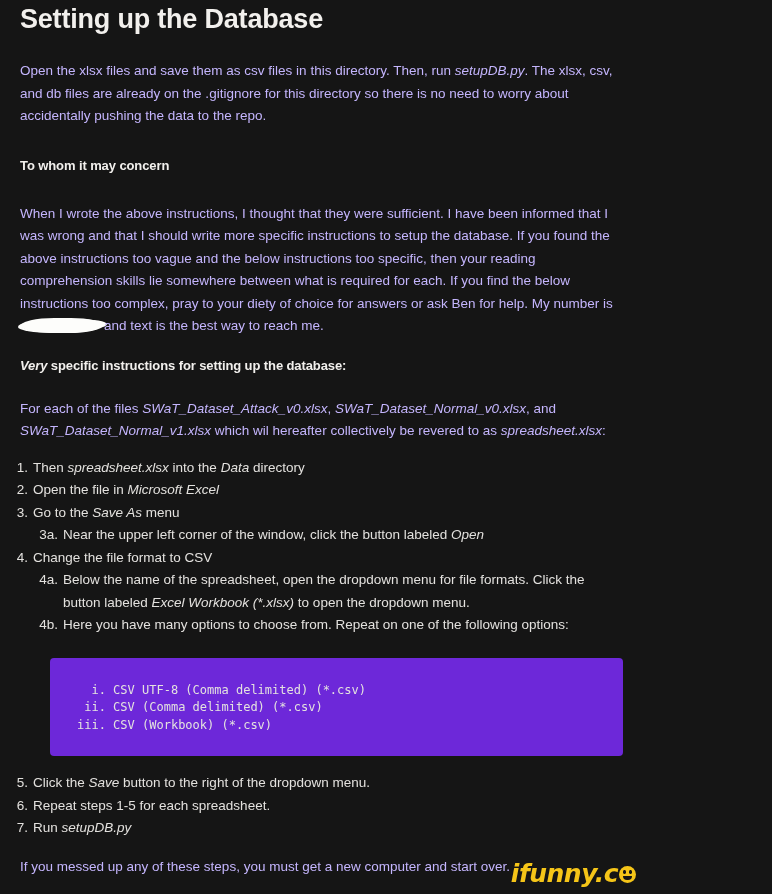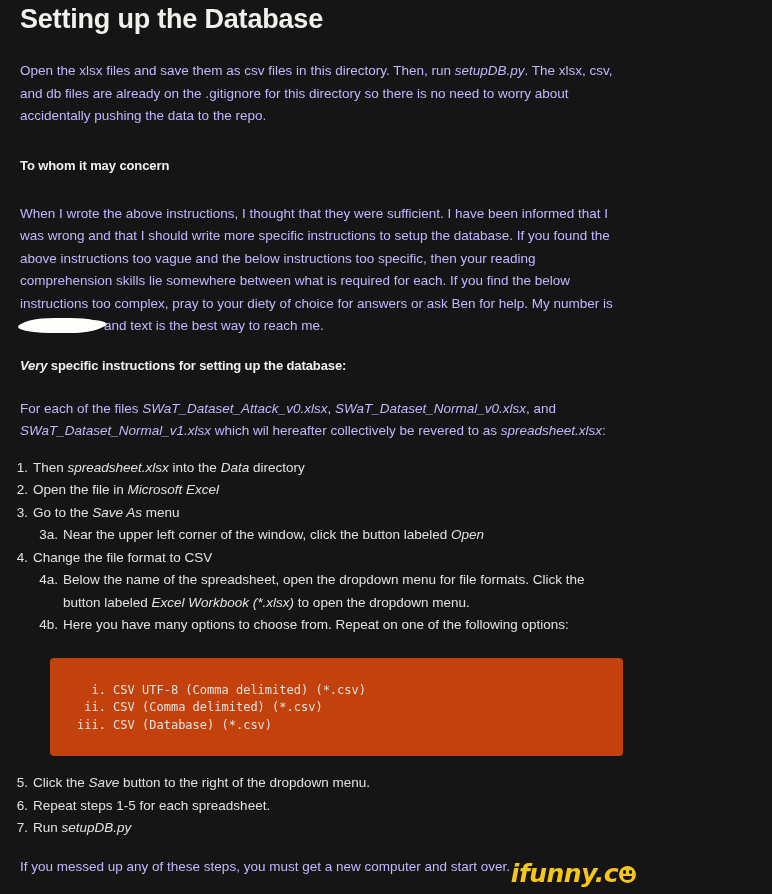--- a/index.html
+++ b/index.html
@@ -103,21 +103,21 @@
     flex: 0 0 auto;
     width: 55px;
     text-align: right;
     padding-right: 5px;
     box-sizing: border-box;
   }
   .substep-body { flex: 1 1 auto; padding-right: 20px; }
 
   pre.code-block {
     margin: 0 17px 0 42px;
-    background: #c2410c;
+    background: #6d28d9;
     border-radius: 4px;
     padding: 24px 0 22px 0;
     font-family: "DejaVu Sans Mono", monospace;
     font-size: 12px;
     line-height: 17.5px;
     color: #e4e2df;
     white-space: pre;
     overflow: hidden;
   }
   pre.code-block .cl { display: block; padding-left: 27px; }
@@ -242,21 +242,21 @@
       </div>
       <div class="substep">
         <span class="substep-num">4b.</span>
         <span class="substep-body"><span>Here you have many options to choose from. Repeat on one of the following options:</span></span>
       </div>
     </li>
   </ol>
 
   <div class="spacer-g"></div>
 
-  <pre class="code-block"><span class="cl">  i. CSV UTF-8 (Comma delimited) (*.csv)</span><span class="cl"> ii. CSV (Comma delimited) (*.csv)</span><span class="cl">iii. CSV (Database) (*.csv)</span></pre>
+  <pre class="code-block"><span class="cl">  i. CSV UTF-8 (Comma delimited) (*.csv)</span><span class="cl"> ii. CSV (Comma delimited) (*.csv)</span><span class="cl">iii. CSV (Workbook) (*.csv)</span></pre>
 
   <div class="spacer-h"></div>
 
   <ol class="steps">
     <li>
       <div class="step-row">
         <span class="step-num">5.</span>
         <span class="step-body"><span>Click the </span><span class="it">Save</span><span> button to the right of the dropdown menu.</span></span>
       </div>
     </li>

